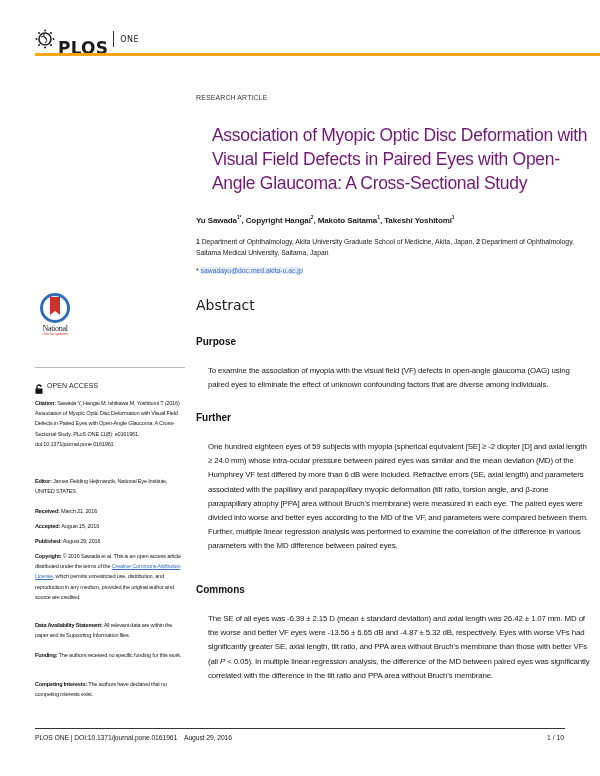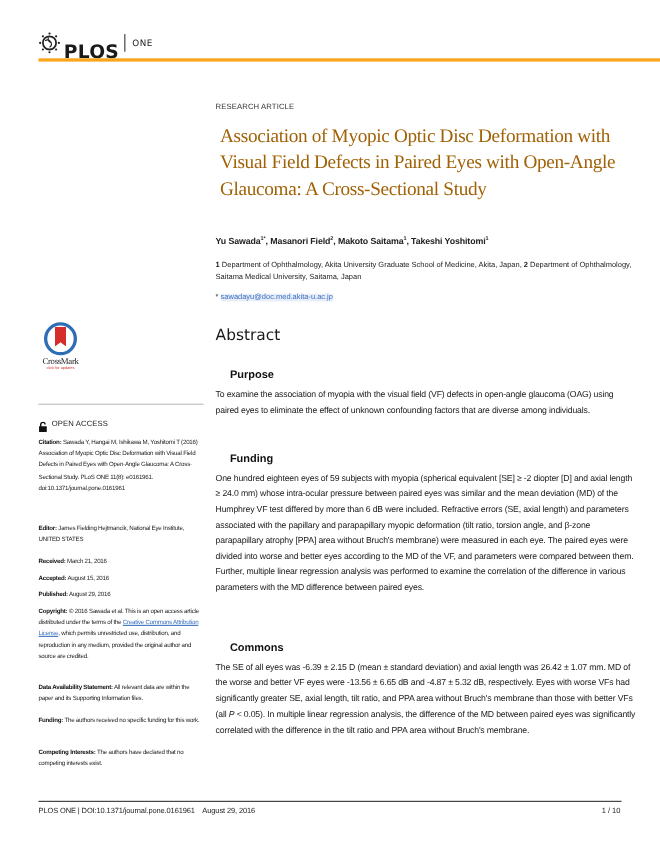--- a/index.html
+++ b/index.html
@@ -10,31 +10,31 @@
   .logo { position: absolute; left: 35px; top: 28px; display: flex; align-items: center; height: 22px; }
   .logo-globe { width: 20px; height: 20px; position: relative; margin-right: 3px; }
   .logo-plos { font-family: "DejaVu Sans", sans-serif; font-weight: bold; font-size: 17px; letter-spacing: 0.2px; color: #1a1a1a; margin-top: 17px; }
   .logo-sep { width: 1px; height: 16px; background: #333; margin: 0 6px 0 5px; }
   .logo-one { font-family: "DejaVu Sans", sans-serif; font-size: 8px; font-weight: normal; letter-spacing: 0.5px; color: #222; }
   .header-rule { position: absolute; left: 35px; top: 53px; width: 565px; height: 3px; background: #f8a51c; }
 
   
   .main { position: absolute; left: 196px; top: 0; width: 370px; }
   .article-type { position: absolute; top: 94px; left: 0; font-size: 7px; letter-spacing: 0.1px; color: #333; }
-  .title { position: absolute; top: 107px; left: 0; width: 380px; font-family: Liberation Serif, serif;
-           font-size: 17.5px; line-height: 24px; color: #a16207; letter-spacing: -0.3px; margin: 4px; font-weight: normal; }
+  .title { position: absolute; top: 107px; left: 0; width: 380px; font-family: Liberation Sans, sans-serif;
+           font-size: 17.5px; line-height: 24px; color: #701a75; letter-spacing: -0.3px; margin: 16px; font-weight: normal; }
   .authors { position: absolute; top: 214px; left: 0; width: 380px; font-size: 8px; font-weight: bold; color: #222; letter-spacing: -0.1px; }
   .authors sup { font-size: 5px; }
   .affil { position: absolute; top: 236px; left: 0; width: 380px; font-size: 6.8px; line-height: 11px; color: #222; }
   .email { position: absolute; top: 267px; left: 0; font-size: 6.8px; color: #222; }
   .email a { color: #3a6fbf; text-decoration: none; background: #e8eef9; }
 
   .abstract-h { position: absolute; top: 297px; left: 0; font-family: "DejaVu Sans", sans-serif; font-size: 14px; color: #1a1a1a; margin: 0; font-weight: normal; }
-  .sec-h { position: absolute; left: 13px; font-size: 10px; font-weight: bold; color: #111; margin: 0; }
-  .sec-p { position: absolute; left: 0; width: 382px; font-size: 7.9px; line-height: 14.2px; color: #1a1a1a; margin: 0; letter-spacing: -0.15px; }
+  .sec-h { position: absolute; left: 0; font-size: 10px; font-weight: bold; color: #111; margin: 0; }
+  .sec-p { position: absolute; left: 0; width: 382px; font-size: 7.9px; line-height: 14.2px; color: #1a1a1a; margin: 12px; letter-spacing: -0.15px; }
 
   
   .crossmark { position: absolute; left: 33px; top: 293px; width: 44px; text-align: center; }
   .cm-circle { width: 30px; height: 30px; margin: 0 auto; border-radius: 50%; background: #fff; border: 3px solid #2f6db5; position: relative; box-sizing: border-box; }
   .cm-ribbon { position: absolute; left: 7px; top: 1px; width: 10px; height: 18px; background: #d42d2b;
                clip-path: polygon(0 0, 100% 0, 100% 100%, 50% 78%, 0 100%); }
   .cm-label { font-family: "Liberation Serif", serif; font-size: 8px; color: #222; margin-top: 1px; letter-spacing: -0.3px; }
   .cm-sub { font-size: 3.5px; color: #d42d2b; margin-top: -1px; }
 
   .side-rule { position: absolute; left: 35px; top: 367px; width: 150px; height: 1px; background: #bbb; }
@@ -74,46 +74,46 @@
   <span class="logo-one">ONE</span>
 </div>
 <div class="header-rule"></div>
 
 <div class="main">
   <div class="article-type">RESEARCH ARTICLE</div>
   <h1 class="title">Association of Myopic Optic Disc Deformation with Visual Field Defects in Paired Eyes with Open-Angle Glaucoma: A Cross-Sectional Study</h1>
 
   <div class="authors">
     <span><span>Yu Sawada</span><sup>1*</sup></span><span>, </span>
-    <span><span>Masanori Field</span><sup>2</sup></span><span>, </span>
+    <span><span>Copyright Hangai</span><sup>2</sup></span><span>, </span>
     <span><span>Makoto Saitama</span><sup>1</sup></span><span>, </span>
     <span><span>Takeshi Yoshitomi</span><sup>1</sup></span>
   </div>
 
   <div class="affil"><b>1</b><span> Department of Ophthalmology, Akita University Graduate School of Medicine, Akita, Japan, </span><b>2</b><span> Department of Ophthalmology, Saitama Medical University, Saitama, Japan</span></div>
 
   <div class="email"><span>* </span><a>sawadayu@doc.med.akita-u.ac.jp</a></div>
 
   <h2 class="abstract-h">Abstract</h2>
 
   <h3 class="sec-h" style="top:336px">Purpose</h3>
   <p class="sec-p" style="top:352px">To examine the association of myopia with the visual field (VF) defects in open-angle glaucoma (OAG) using paired eyes to eliminate the effect of unknown confounding factors that are diverse among individuals.</p>
 
-  <h3 class="sec-h" style="top:412px">Funding</h3>
+  <h3 class="sec-h" style="top:412px">Further</h3>
   <p class="sec-p" style="top:428px">One hundred eighteen eyes of 59 subjects with myopia (spherical equivalent [SE] ≥ -2 diopter [D] and axial length ≥ 24.0 mm) whose intra-ocular pressure between paired eyes was similar and the mean deviation (MD) of the Humphrey VF test differed by more than 6 dB were included. Refractive errors (SE, axial length) and parameters associated with the papillary and parapapillary myopic deformation (tilt ratio, torsion angle, and β-zone parapapillary atrophy [PPA] area without Bruch's membrane) were measured in each eye. The paired eyes were divided into worse and better eyes according to the MD of the VF, and parameters were compared between them. Further, multiple linear regression analysis was performed to examine the correlation of the difference in various parameters with the MD difference between paired eyes.</p>
 
   <h3 class="sec-h" style="top:584px">Commons</h3>
   <p class="sec-p" style="top:600px"><span>The SE of all eyes was -6.39 ± 2.15 D (mean ± standard deviation) and axial length was 26.42 ± 1.07 mm. MD of the worse and better VF eyes were -13.56 ± 6.65 dB and -4.87 ± 5.32 dB, respectively. Eyes with worse VFs had significantly greater SE, axial length, tilt ratio, and PPA area without Bruch's membrane than those with better VFs (all </span><i>P</i><span> &lt; 0.05). In multiple linear regression analysis, the difference of the MD between paired eyes was significantly correlated with the difference in the tilt ratio and PPA area without Bruch's membrane.</span></p>
 </div>
 
 <div class="crossmark">
   <div class="cm-circle">
       <div class="cm-ribbon"></div>
     </div>
-  <div class="cm-label">CrossMark</div>
+  <div class="cm-label">National</div>
   <div class="cm-sub">click for updates</div>
 </div>
 
 <div class="side-rule"></div>
 
 <div class="oa">
   <span class="oa-icon">
     <svg width="8" height="10" viewBox="0 0 8 10">
       <path d="M2 5 V3 A2 2 0 0 1 6 3" fill="none" stroke="#111" stroke-width="1.3"></path>
       <rect x="0.5" y="4.5" width="7" height="5.3" fill="#111"></rect>

